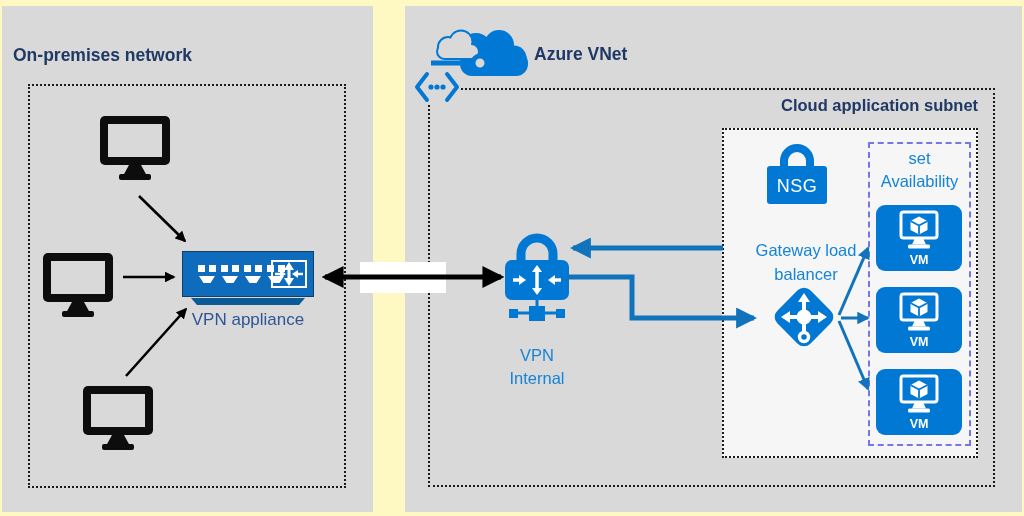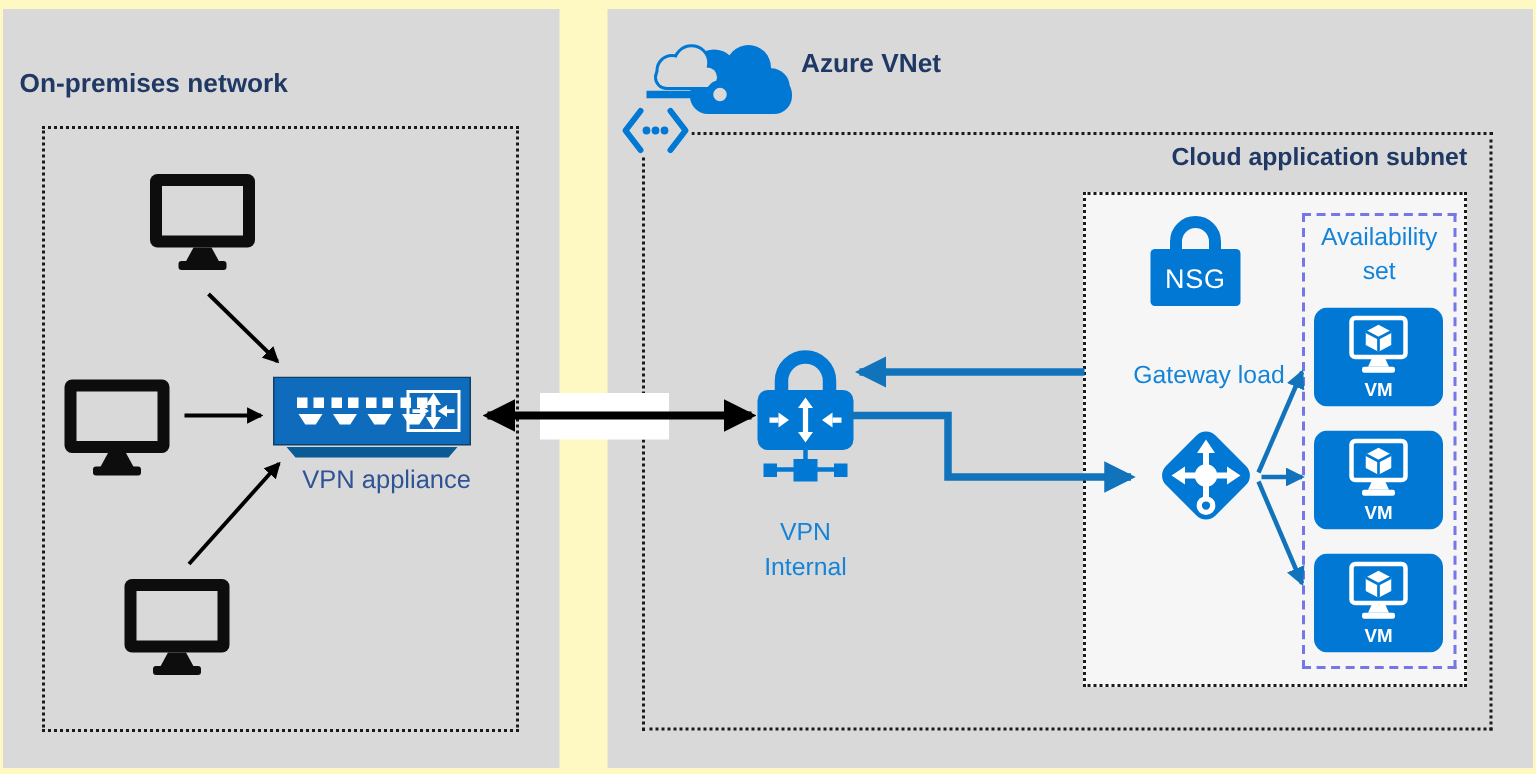--- a/index.html
+++ b/index.html
@@ -6,21 +6,21 @@
   .canvas{position:relative;width:1024px;height:516px;background:#fef9c3;overflow:hidden;
           font-family:"Liberation Sans",sans-serif;}
   .abs{position:absolute;}
   .panel{position:absolute;background:var(--panel-gray);}
   .dotbox{position:absolute;border:2px dotted var(--dot-border);}
   .subnetbox{background:var(--subnet-bg);}
   .dashbox{position:absolute;border:2px dashed var(--availability-dash);}
   .navy-title{position:absolute;color:var(--navy);font-size:17.5px;font-weight:600;white-space:nowrap;}
   .blue-label{position:absolute;color:var(--label-blue);font-size:16.5px;font-weight:400;
               text-align:center;line-height:23px;white-space:nowrap;}
-  .appliance-label{position:absolute;color:var(--appliance-label);font-size:17px;text-align:right;}
+  .appliance-label{position:absolute;color:var(--appliance-label);font-size:17px;text-align:center;}
   svg text{font-family:"Liberation Sans",sans-serif;}
   .f-blue{fill:var(--azure-blue);} .s-blue{stroke:var(--azure-blue);}
   .f-gray{fill:var(--panel-gray);}
   .overlay{position:absolute;left:0;top:0;pointer-events:none;}
 </style>
 </head>
 <body>
 
 <div class="canvas">
 
@@ -116,21 +116,21 @@
       <g class="f-gray">
         <circle cx="20" cy="27" r="9"></circle>
           <circle cx="33" cy="22" r="10.5"></circle>
           <rect x="10" y="25" width="40" height="13" rx="6.5"></rect>
       </g>
     </g>
     <line x1="3" y1="43" x2="46" y2="43" class="s-blue" stroke-width="5"></line>
     <circle cx="52" cy="43" r="7" class="s-blue f-gray" stroke-width="5"></circle>
   </svg>
 
-  <div class="navy-title" style="left:534px;top:32px">Azure VNet</div>
+  <div class="navy-title" style="left:534px;top:44px">Azure VNet</div>
 
   <div class="dotbox" style="left:428px;top:88px;width:563px;height:395px"></div>
 
   <svg class="abs f-gray" style="left:413px;top:70px;background:var(--panel-gray)" width="48" height="34" viewBox="0 0 48 34">
     <polyline points="14,4 4,17 14,30" fill="none" class="s-blue" stroke-width="4" stroke-linecap="round" stroke-linejoin="round"></polyline>
     <polyline points="34,4 44,17 34,30" fill="none" class="s-blue" stroke-width="4" stroke-linecap="round" stroke-linejoin="round"></polyline>
     <circle cx="18" cy="17" r="2.6" class="f-blue"></circle>
       <circle cx="24" cy="17" r="2.6" class="f-blue"></circle>
       <circle cx="30" cy="17" r="2.6" class="f-blue"></circle>
   </svg>
@@ -164,40 +164,41 @@
   <div class="dotbox subnetbox" style="left:722px;top:128px;width:252px;height:326px"></div>
 
   <svg class="abs" style="left:765px;top:137px" width="64" height="68" viewBox="0 0 64 68">
     <path d="M19 31 V24 A13 13 0 0 1 45 24 V31" fill="none" class="s-blue" stroke-width="8"></path>
     <rect x="2" y="29" width="60" height="38" rx="3" class="f-blue"></rect>
     <text x="32" y="55" text-anchor="middle" fill="#fff" font-size="18" letter-spacing="0.5">NSG</text>
   </svg>
 
   <div class="blue-label" style="left:737px;top:238px;width:138px;line-height:24px">
     <div>Gateway load</div>
+    <div>balancer</div>
   </div>
 
   <svg class="abs" style="left:768px;top:283px" width="72" height="72" viewBox="0 0 72 72">
     <rect x="12.65" y="10.65" width="46.7" height="46.7" rx="9" transform="rotate(45 36 34)" class="f-blue"></rect>
     <circle cx="36" cy="34" r="7.5" fill="#fff"></circle>
     <line x1="36" y1="27" x2="36" y2="18" stroke="#fff" stroke-width="4"></line>
     <polygon points="36,10 30,19 42,19" fill="#fff"></polygon>
     <line x1="29" y1="34" x2="21" y2="34" stroke="#fff" stroke-width="4"></line>
     <polygon points="13,34 22,28 22,40" fill="#fff"></polygon>
     <line x1="43" y1="34" x2="51" y2="34" stroke="#fff" stroke-width="4"></line>
     <polygon points="59,34 50,28 50,40" fill="#fff"></polygon>
     <line x1="36" y1="41" x2="36" y2="49" stroke="#fff" stroke-width="4"></line>
     <circle cx="36" cy="54" r="4.5" fill="none" stroke="#fff" stroke-width="3.5"></circle>
   </svg>
 
   <div class="dashbox" style="left:868px;top:142px;width:99px;height:300px"></div>
 
   <div class="blue-label" style="left:869px;top:147px;width:101px">
+    <div>set</div>
     <div>Availability</div>
-    <div>set</div>
   </div>
 
   <svg class="abs" style="left:876px;top:205px" width="86" height="66" viewBox="0 0 86 66">
     <use href="#sym-vm-body"></use>
     <text x="43" y="59" text-anchor="middle" fill="#fff" font-size="12.5" font-weight="bold">VM</text>
   </svg>
   <svg class="abs" style="left:876px;top:287px" width="86" height="66" viewBox="0 0 86 66">
     <use href="#sym-vm-body"></use>
     <text x="43" y="59" text-anchor="middle" fill="#fff" font-size="12.5" font-weight="bold">VM</text>
   </svg>

